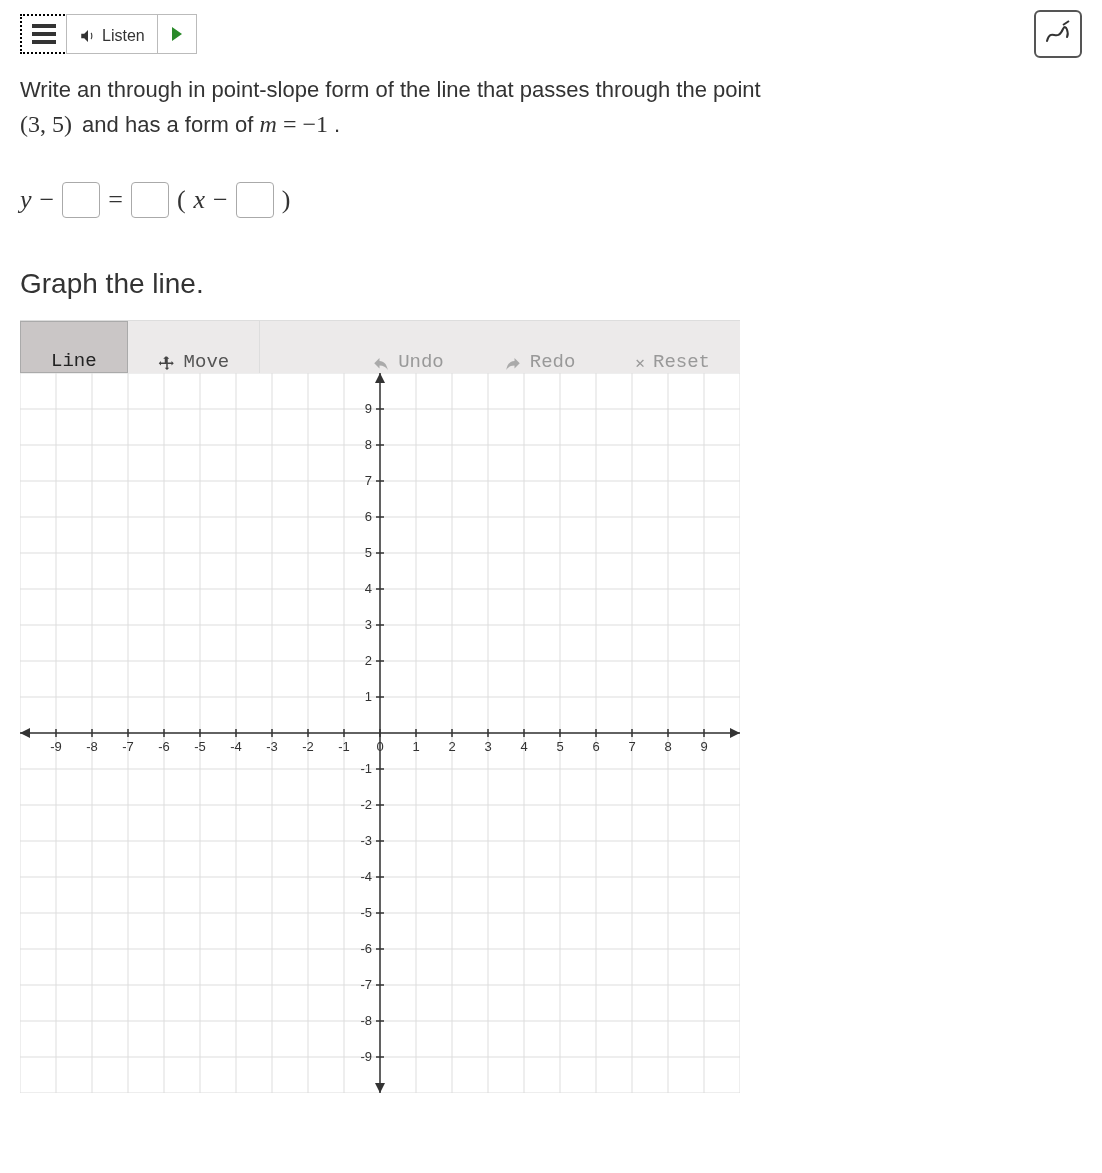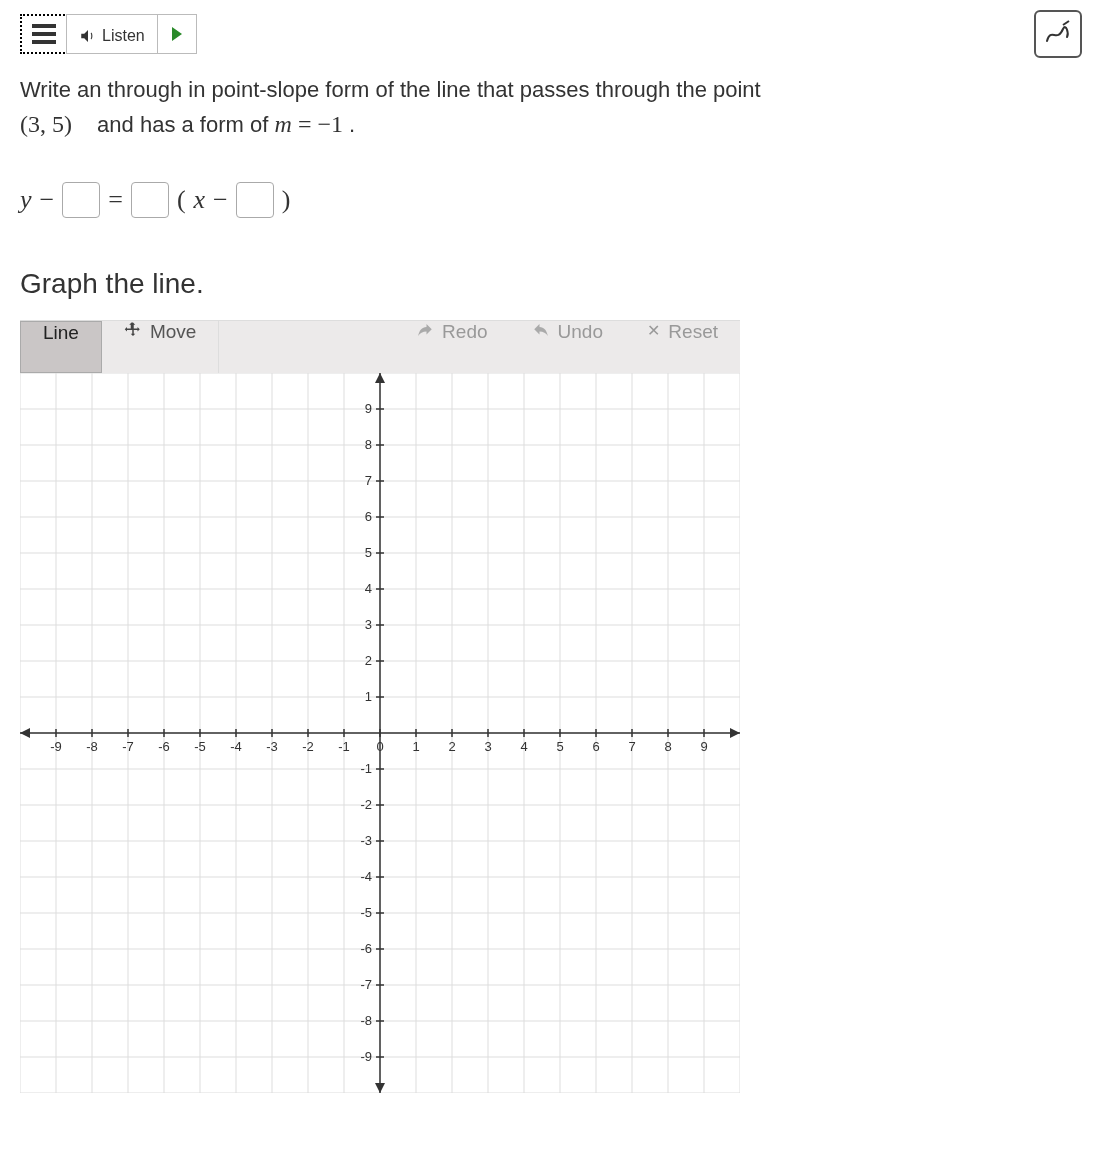--- a/index.html
+++ b/index.html
@@ -84,21 +84,21 @@
     color: #333;
     margin-bottom: 10px;
   }
   .math-serif {
     font-family: Georgia, 'Times New Roman', serif;
     font-size: 24px;
   }
   .point-text {
     font-family: Georgia, 'Times New Roman', serif;
     font-size: 24px;
-    margin-right: 19px;
+    margin-right: 4px;
   }
   .equation-row {
     display: flex;
     align-items: center;
     gap: 8px;
     font-family: Georgia, 'Times New Roman', serif;
     font-size: 26px;
     font-style: italic;
     margin: 40px 0 50px 0;
   }
@@ -124,26 +124,27 @@
   .graph-toolbar {
     display: flex;
     align-items: center;
     height: 52px;
     background: #eceaea;
     font-size: 19px;
   }
   .tool-btn {
     height: 100%;
     display: flex;
-    align-items: flex-start;
+    align-items: flex-end;
     justify-content: center;
-    padding: 0 22px;
+    padding: 0 30px;
     gap: 8px;
     color: #555;
     border-right: 1px solid #ddd;
+    font-family: Liberation Mono, monospace;
   }
   .tool-btn.active {
     background: #cac6c6;
     color: #222;
     border: 1px solid #aaa;
   }
   .tool-btn.disabled { color: #999; }
   .tool-spacer { flex: 1; }
   .graph-svg {
     display: block;
@@ -216,29 +217,29 @@
     </div>
     <div class="tool-btn">
       <svg width="18" height="18" viewBox="0 0 24 24">
         <path d="M12 2l3 3h-2v5h5V8l3 3-3 3v-2h-5v5h2l-3 3-3-3h2v-5H4v2l-3-3 3-3v2h5V5H7l3-3z" fill="#444"></path>
       </svg>
       <span>Move</span>
     </div>
     <div class="tool-spacer"></div>
     <div class="tool-btn disabled" style="border:none">
       <svg width="18" height="18" viewBox="0 0 24 24">
+        <path d="M10 4L3 11l7 7v-4c5 0 9 2 11 6-1-7-5-12-11-12V4z" fill="#aaa"></path>
+      </svg>
+      <span>Undo</span>
+    </div>
+    <div class="tool-btn disabled" style="border:none">
+      <svg width="18" height="18" viewBox="0 0 24 24">
         <path d="M14 4l7 7-7 7v-4c-5 0-9 2-11 6 1-7 5-12 11-12V4z" fill="#aaa"></path>
       </svg>
       <span>Redo</span>
-    </div>
-    <div class="tool-btn disabled" style="border:none">
-      <svg width="18" height="18" viewBox="0 0 24 24">
-        <path d="M10 4L3 11l7 7v-4c5 0 9 2 11 6-1-7-5-12-11-12V4z" fill="#aaa"></path>
-      </svg>
-      <span>Undo</span>
     </div>
     <div class="tool-btn disabled" style="border:none">
       <span style="font-size:16px">✕</span>
       <span>Reset</span>
     </div>
   </div>
   <svg class="graph-svg" width="720" height="720" viewBox="0 0 720 720" id="grid-svg">
   <line x1="0" y1="0" x2="0" y2="720" class="grid-line"></line>
       <line x1="36" y1="0" x2="36" y2="720" class="grid-line"></line>
       <line x1="72" y1="0" x2="72" y2="720" class="grid-line"></line>

